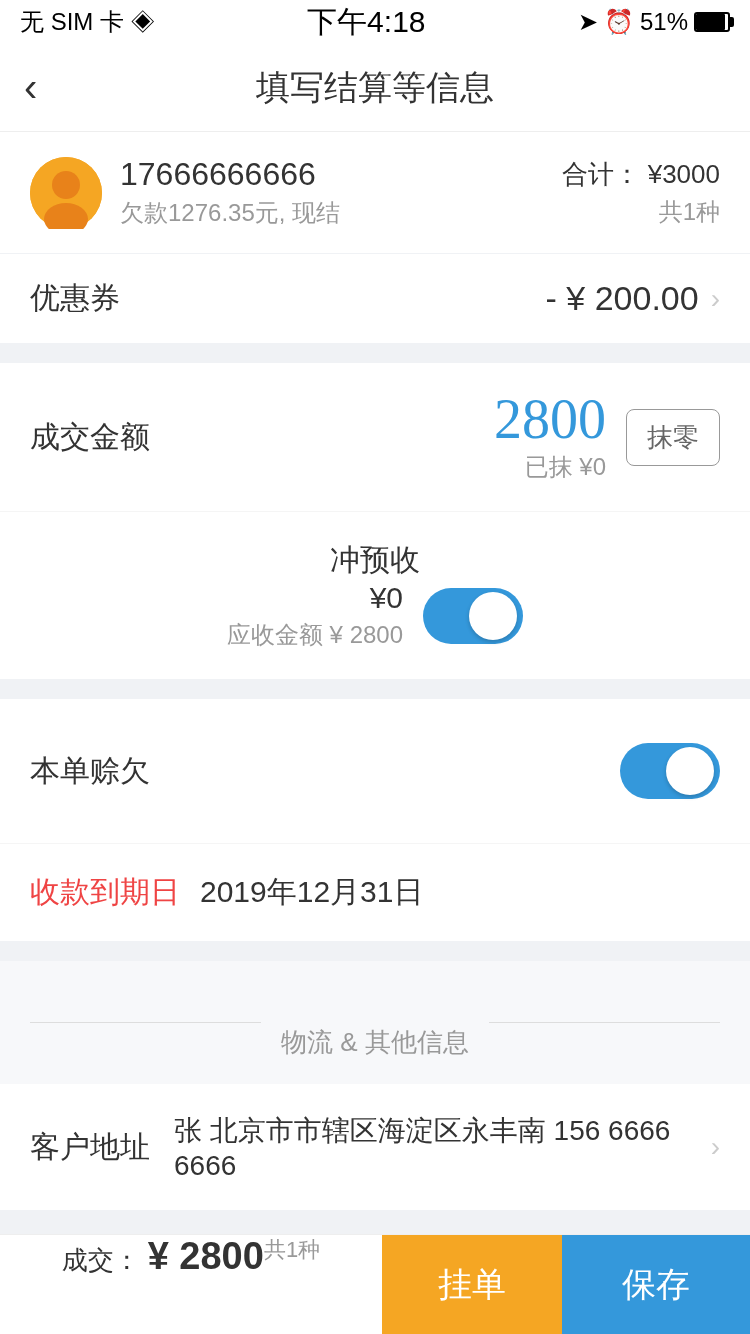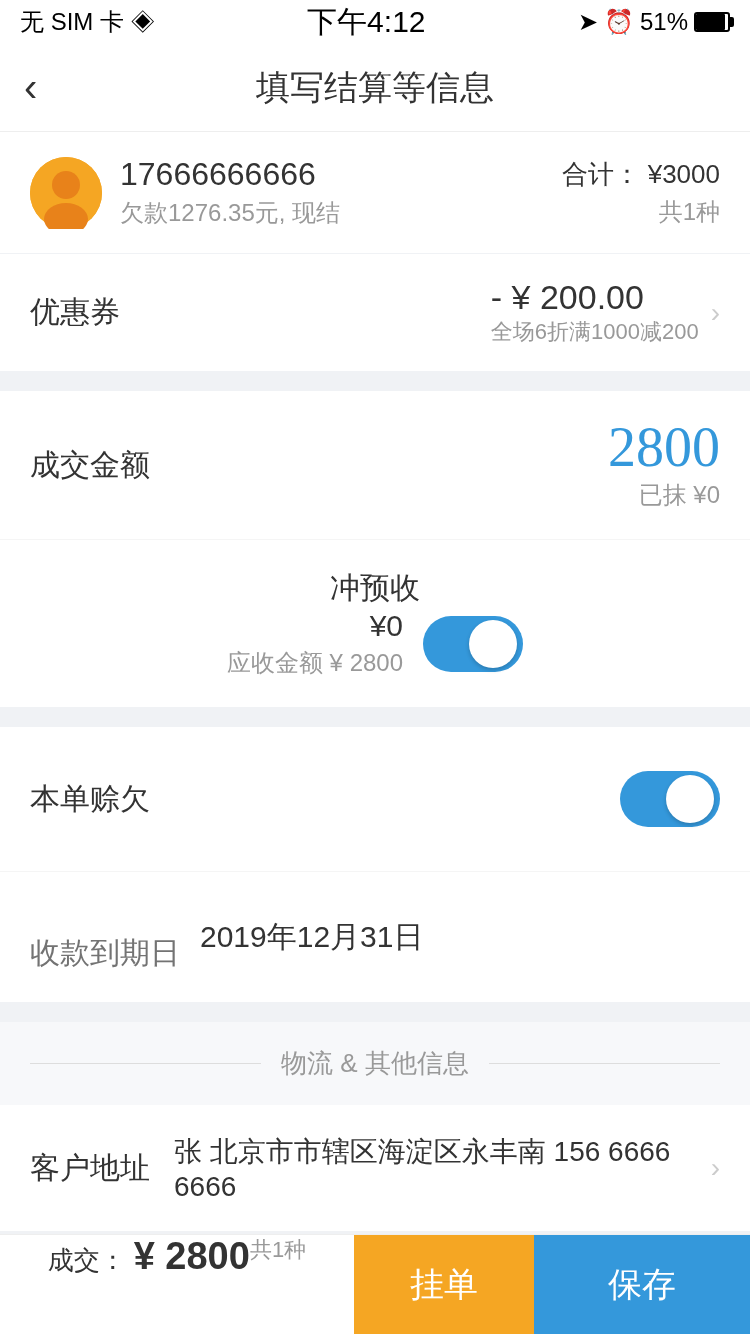--- a/index.html
+++ b/index.html
@@ -252,22 +252,21 @@
     
     .date-row {
       padding: 28px 30px;
       display: flex;
       align-items: center;
       gap: 20px;
       border-top: 1px solid #f5f5f5;
     }
     .date-label {
       font-size: 30px;
-      color: #737373;
-      margin-top: 33px;
+      color: #ef4444;
     }
     .date-value {
       font-size: 30px;
       color: #333;
     }
 
     
     .logistics-divider {
       padding: 24px 30px;
       display: flex;
@@ -277,20 +276,21 @@
     }
     .divider-line {
       flex: 1;
       height: 1px;
       background: #ddd;
     }
     .divider-text {
       font-size: 26px;
       color: #999;
       white-space: nowrap;
+      margin-top: 40px;
     }
 
     
     .address-row {
       background: #fff;
       padding: 28px 30px;
       display: flex;
       align-items: center;
       justify-content: space-between;
     }
@@ -346,38 +346,38 @@
       width: 180px;
       background: #f5a623;
       display: flex;
       align-items: center;
       justify-content: center;
       font-size: 34px;
       color: #fff;
       cursor: pointer;
     }
     .footer-btn-save {
-      width: 216px;
+      width: 188px;
       background: #3498db;
       display: flex;
       align-items: center;
       justify-content: center;
       font-size: 34px;
       color: #fff;
       cursor: pointer;
     }
   </style>
 </head>
 <body>
 
 <div class="status-bar">
   <div class="status-left">
     <span>无 SIM 卡  ◈</span>
   </div>
-  <div class="status-center">下午4:12</div>
+  <div class="status-center">下午4:18</div>
   <div class="status-right">
     <span>➤</span>
     <span>⏰</span>
     <span>51%</span>
     <span style="display:inline-block;width:36px;height:20px;border:2px solid #000;border-radius:3px;position:relative;">
       <span style="display:block;width:91%;height:100%;background:#000;border-radius:1px;"></span>
       <span style="position:absolute;right:-6px;top:50%;transform:translateY(-50%);width:4px;height:10px;background:#000;border-radius:0 2px 2px 0;"></span>
     </span>
   </div>
 </div>
@@ -408,37 +408,37 @@
     </div>
     <div class="total-count">共1种</div>
   </div>
 </div>
 
 <div class="coupon-row">
   <span class="coupon-label">优惠券</span>
   <div class="coupon-right">
     <div>
       <div class="coupon-discount">- ¥ 200.00</div>
-      <div class="coupon-detail">全场6折满1000减200</div>
     </div>
     <span class="chevron-icon">›</span>
   </div>
 </div>
 
 <div class="section-divider"></div>
 
 <div class="form-section">
 
   <div class="amount-row">
     <span class="amount-label">成交金额</span>
     <div class="amount-right">
       <div class="amount-value-wrap">
         <div class="amount-value">2800</div>
         <div class="amount-erased">已抹  ¥0</div>
       </div>
+      <button class="erase-btn">抹零</button>
     </div>
   </div>
 
   <div class="prepay-row">
     <span class="prepay-label">冲预收</span>
     <div class="prepay-right">
       <div class="prepay-value-wrap">
         <div class="prepay-value">¥0</div>
         <div class="prepay-receivable">应收金额 ¥ 2800</div>
       </div>

